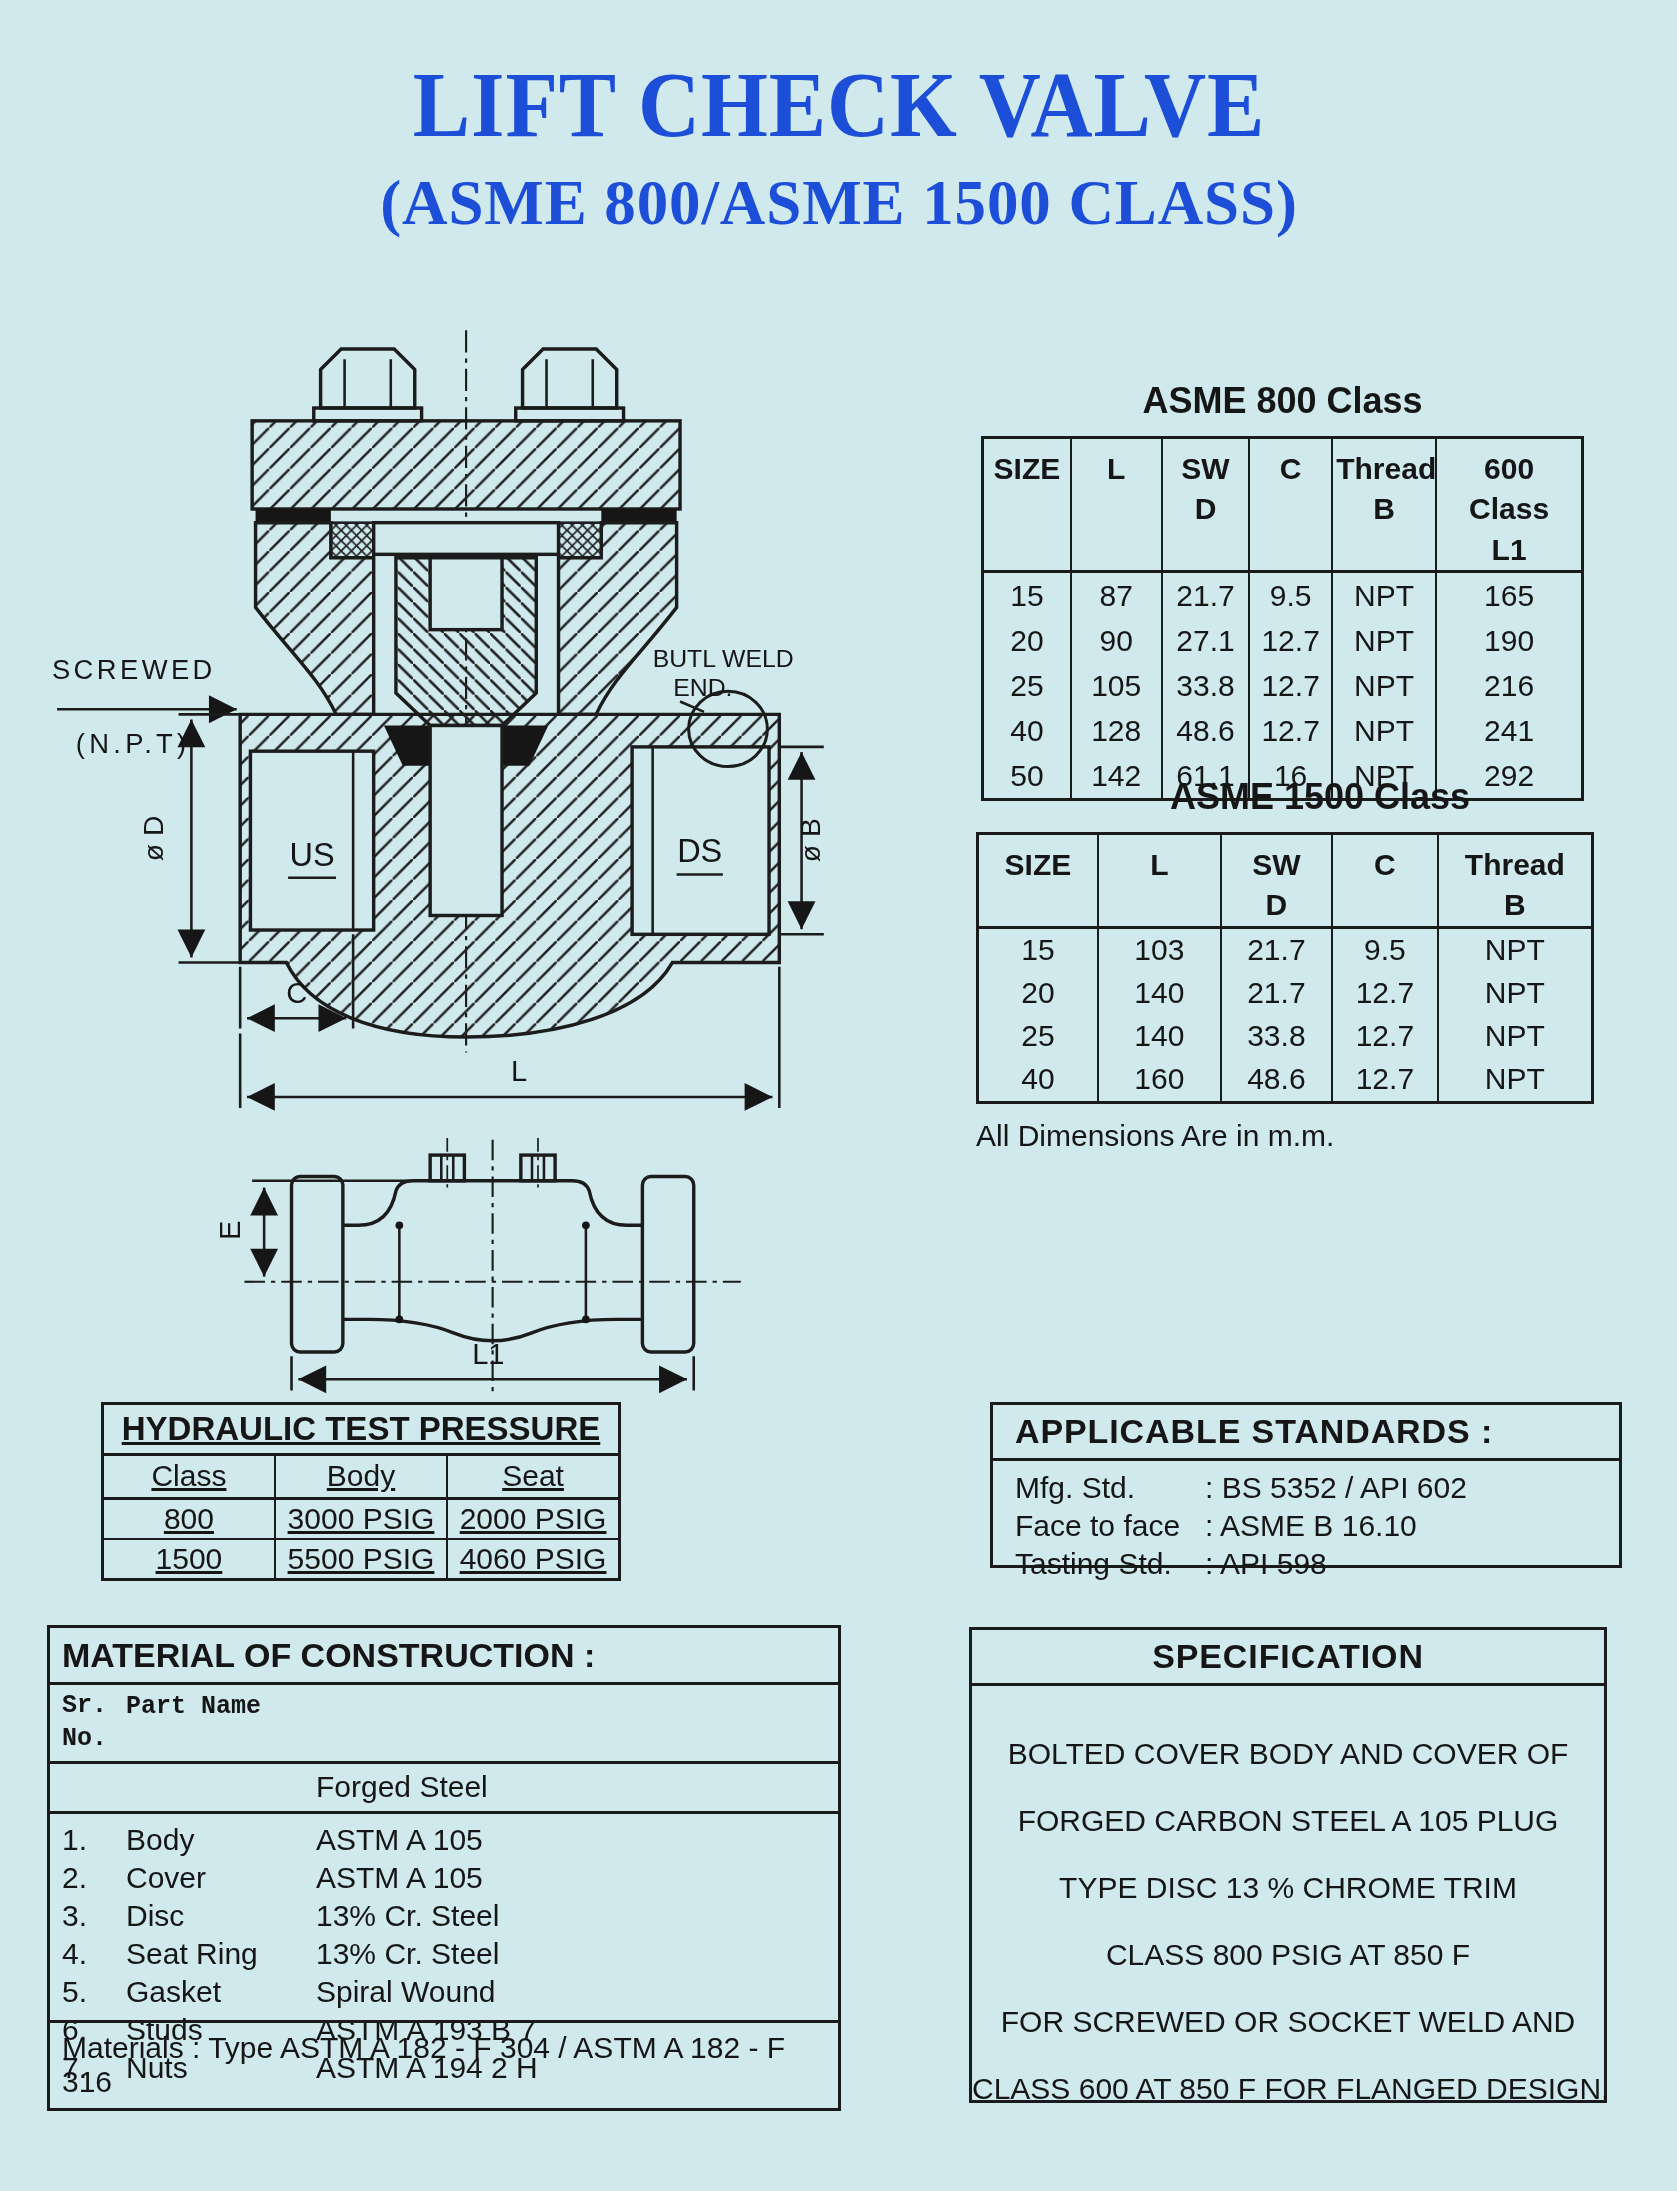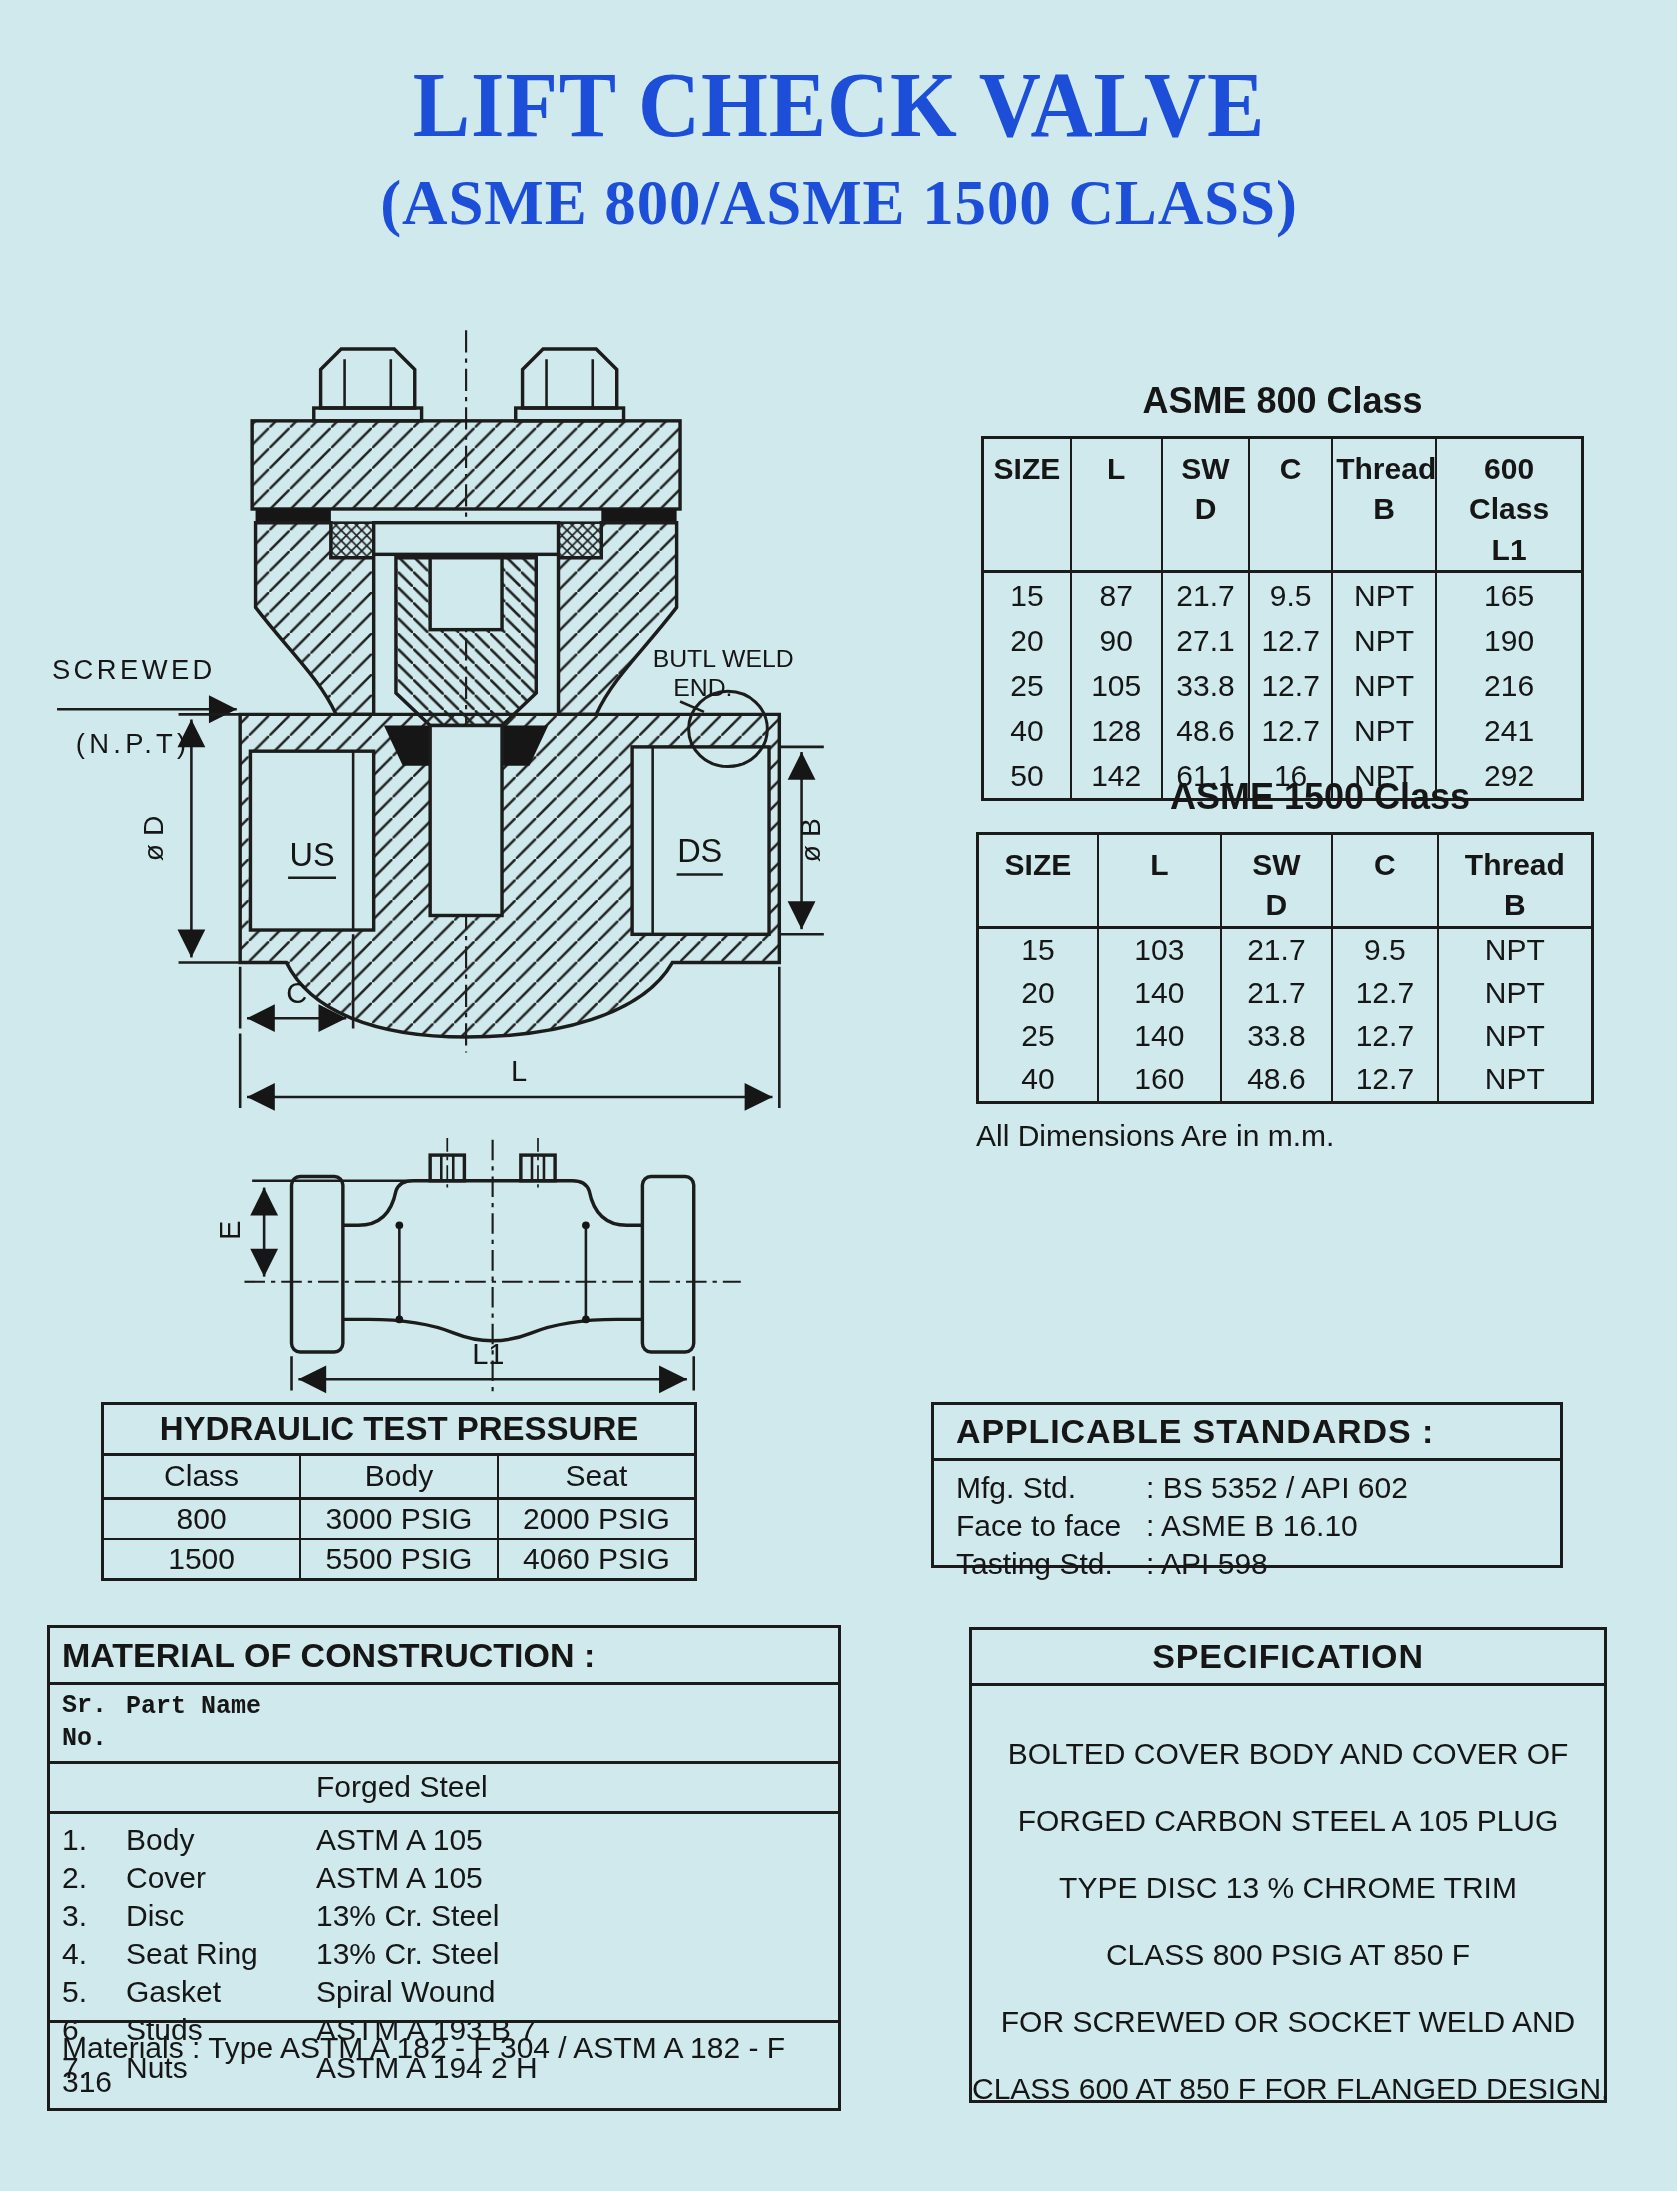--- a/index.html
+++ b/index.html
@@ -41,21 +41,21 @@
   .t1500{width:618px;}
   .t1500 thead th{height:67px;}
   .t1500 td{height:43px;}
 
   .section-heading{
     font-size:36px;font-weight:bold;text-align:center;margin:0 0 13.7px 0;
   }
   .dims-note{font-size:30px;font-weight:500;margin-top:15.4px;}
 
   
-  .thyd{width:596px;}
+  .thyd{width:520px;text-decoration:underline;}
   .thyd th,.thyd td{border:2.6px solid #1b1b1b;}
   .thyd .tbl-title-row th{
     font-size:33px;font-weight:bold;height:48px;vertical-align:middle;
     border-bottom:3.4px solid #1b1b1b;white-space:normal;padding-top:0;
   }
   .thyd .tbl-head-row th{
     font-size:30px;font-weight:400;height:38px;vertical-align:middle;
     padding-top:0;border-bottom:3.4px solid #1b1b1b;white-space:normal;
   }
   .thyd td{height:38px;}
@@ -381,21 +381,21 @@
         </tr>
         <tr class="tbl-data-row">
           <td>1500</td>
           <td>5500 PSIG</td>
           <td>4060 PSIG</td>
         </tr>
       </tbody>
     </table>
 </div>
 
-<div class="abs std-box" style="left:931px;top:1402px;">
+<div class="abs std-box" style="left:990px;top:1402px;">
   <div class="std-title">APPLICABLE  STANDARDS :</div>
   <div class="std-rows">
       <div class="std-row">
         <span class="std-label">Mfg. Std.</span>
         <span class="std-value">: BS 5352 / API 602</span>
       </div>
       <div class="std-row">
         <span class="std-label">Face to face</span>
         <span class="std-value">: ASME B 16.10</span>
       </div>

